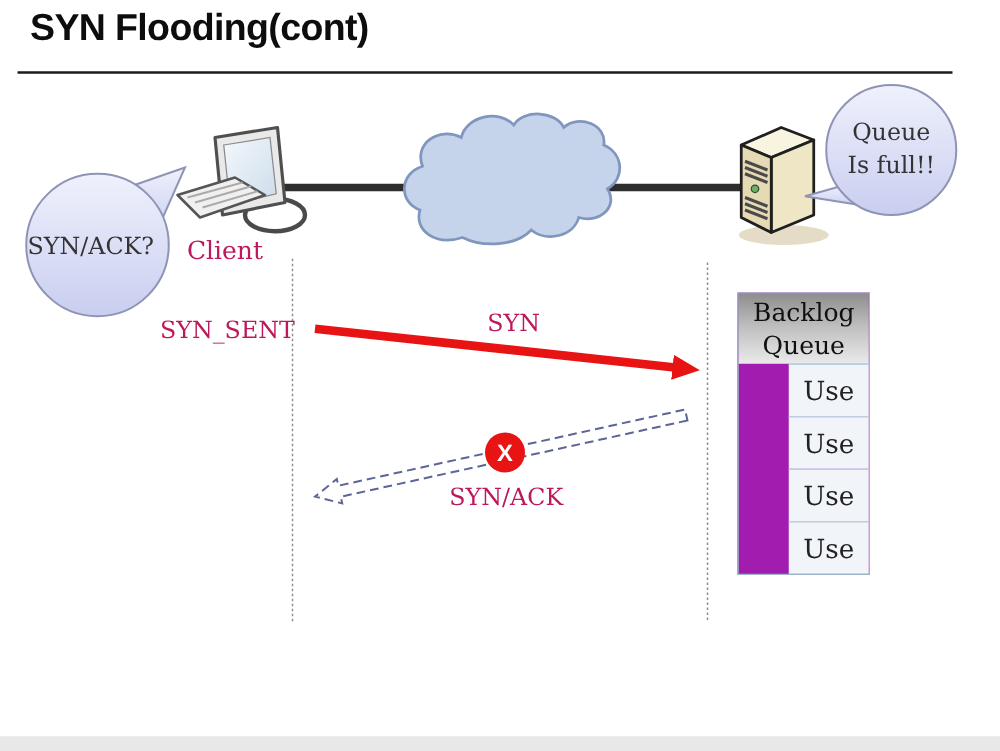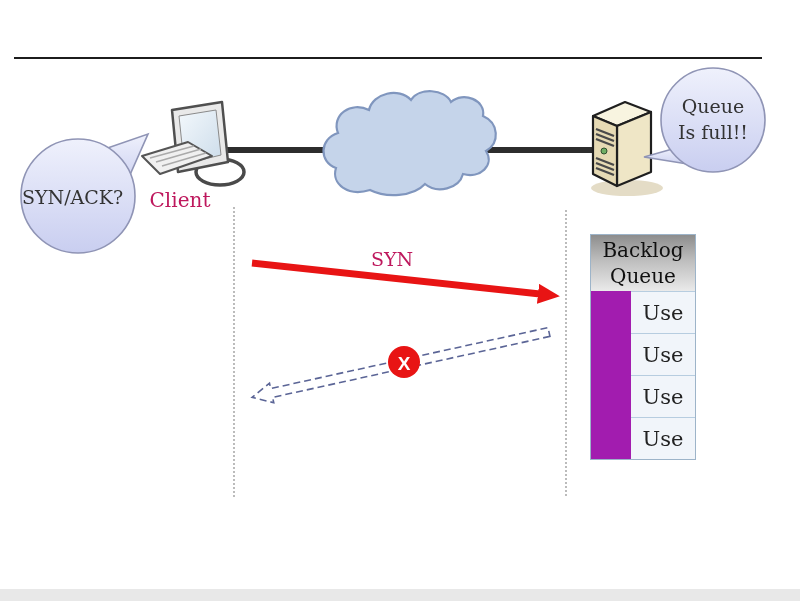--- a/index.html
+++ b/index.html
@@ -18,20 +18,21 @@
            color:#101010;font-size:20px;line-height:1.3;text-align:center;white-space:pre-line;}
   .backlog-row{height:41px;display:flex;align-items:center;justify-content:center;
            border-top:1.5px solid #b7cde0;background:#f1f5fa;color:#222;font-size:21px;margin-left:40px;}
   .bottom-bar{position:absolute;left:0;right:0;bottom:0;height:12px;background:#e8e8e8;}
 </style>
 </head>
 <body>
 
 <div class="slide">
 
+  <div class="title">SYN Flooding(cont)</div>
   <div class="title-rule"></div>
 
   <svg class="diagram-svg" width="800" height="601" viewBox="0 0 800 601">
     <defs>
       <linearGradient id="bubbleGrad" x1="0" y1="0" x2="0" y2="1">
         <stop offset="0" stop-color="#eff1fc"></stop>
           <stop offset="1" stop-color="#c9cef0"></stop>
       </linearGradient>
       <linearGradient id="screenGrad" x1="0" y1="0" x2="1" y2="1">
         <stop offset="0" stop-color="#f3f8fc"></stop>
@@ -91,21 +92,23 @@
       <text x="404" y="363" text-anchor="middle" dominant-baseline="central" font-family="Liberation Sans, sans-serif" font-weight="bold" font-size="19" fill="#ffffff">X</text>
     </g>
   </svg>
 
   <div class="bubble-text" style="left:22px;top:185px;width:100px;">SYN/ACK?</div>
   <div class="bubble-text" style="left:661px;top:94px;width:104px;">Queue
 Is full!!</div>
 
   <div class="lbl" style="left:138px;top:188px;width:84px;text-align:center;font-size:20px;">Client</div>
 
-  <div class="lbl" style="left:352px;top:248px;width:80px;text-align:center;">SYN</div>
+  <div class="lbl" style="left:128px;top:253px;">SYN_SENT</div>
+  <div class="lbl" style="left:352px;top:248px;width:80px;text-align:right;">SYN</div>
+  <div class="lbl" style="left:350px;top:387px;width:110px;text-align:center;">SYN/ACK</div>
 
   <div class="backlog">
     <div class="backlog-header">Backlog
 Queue</div>
     <div class="backlog-row">Use</div>
     <div class="backlog-row">Use</div>
     <div class="backlog-row">Use</div>
     <div class="backlog-row">Use</div>
   </div>
 

